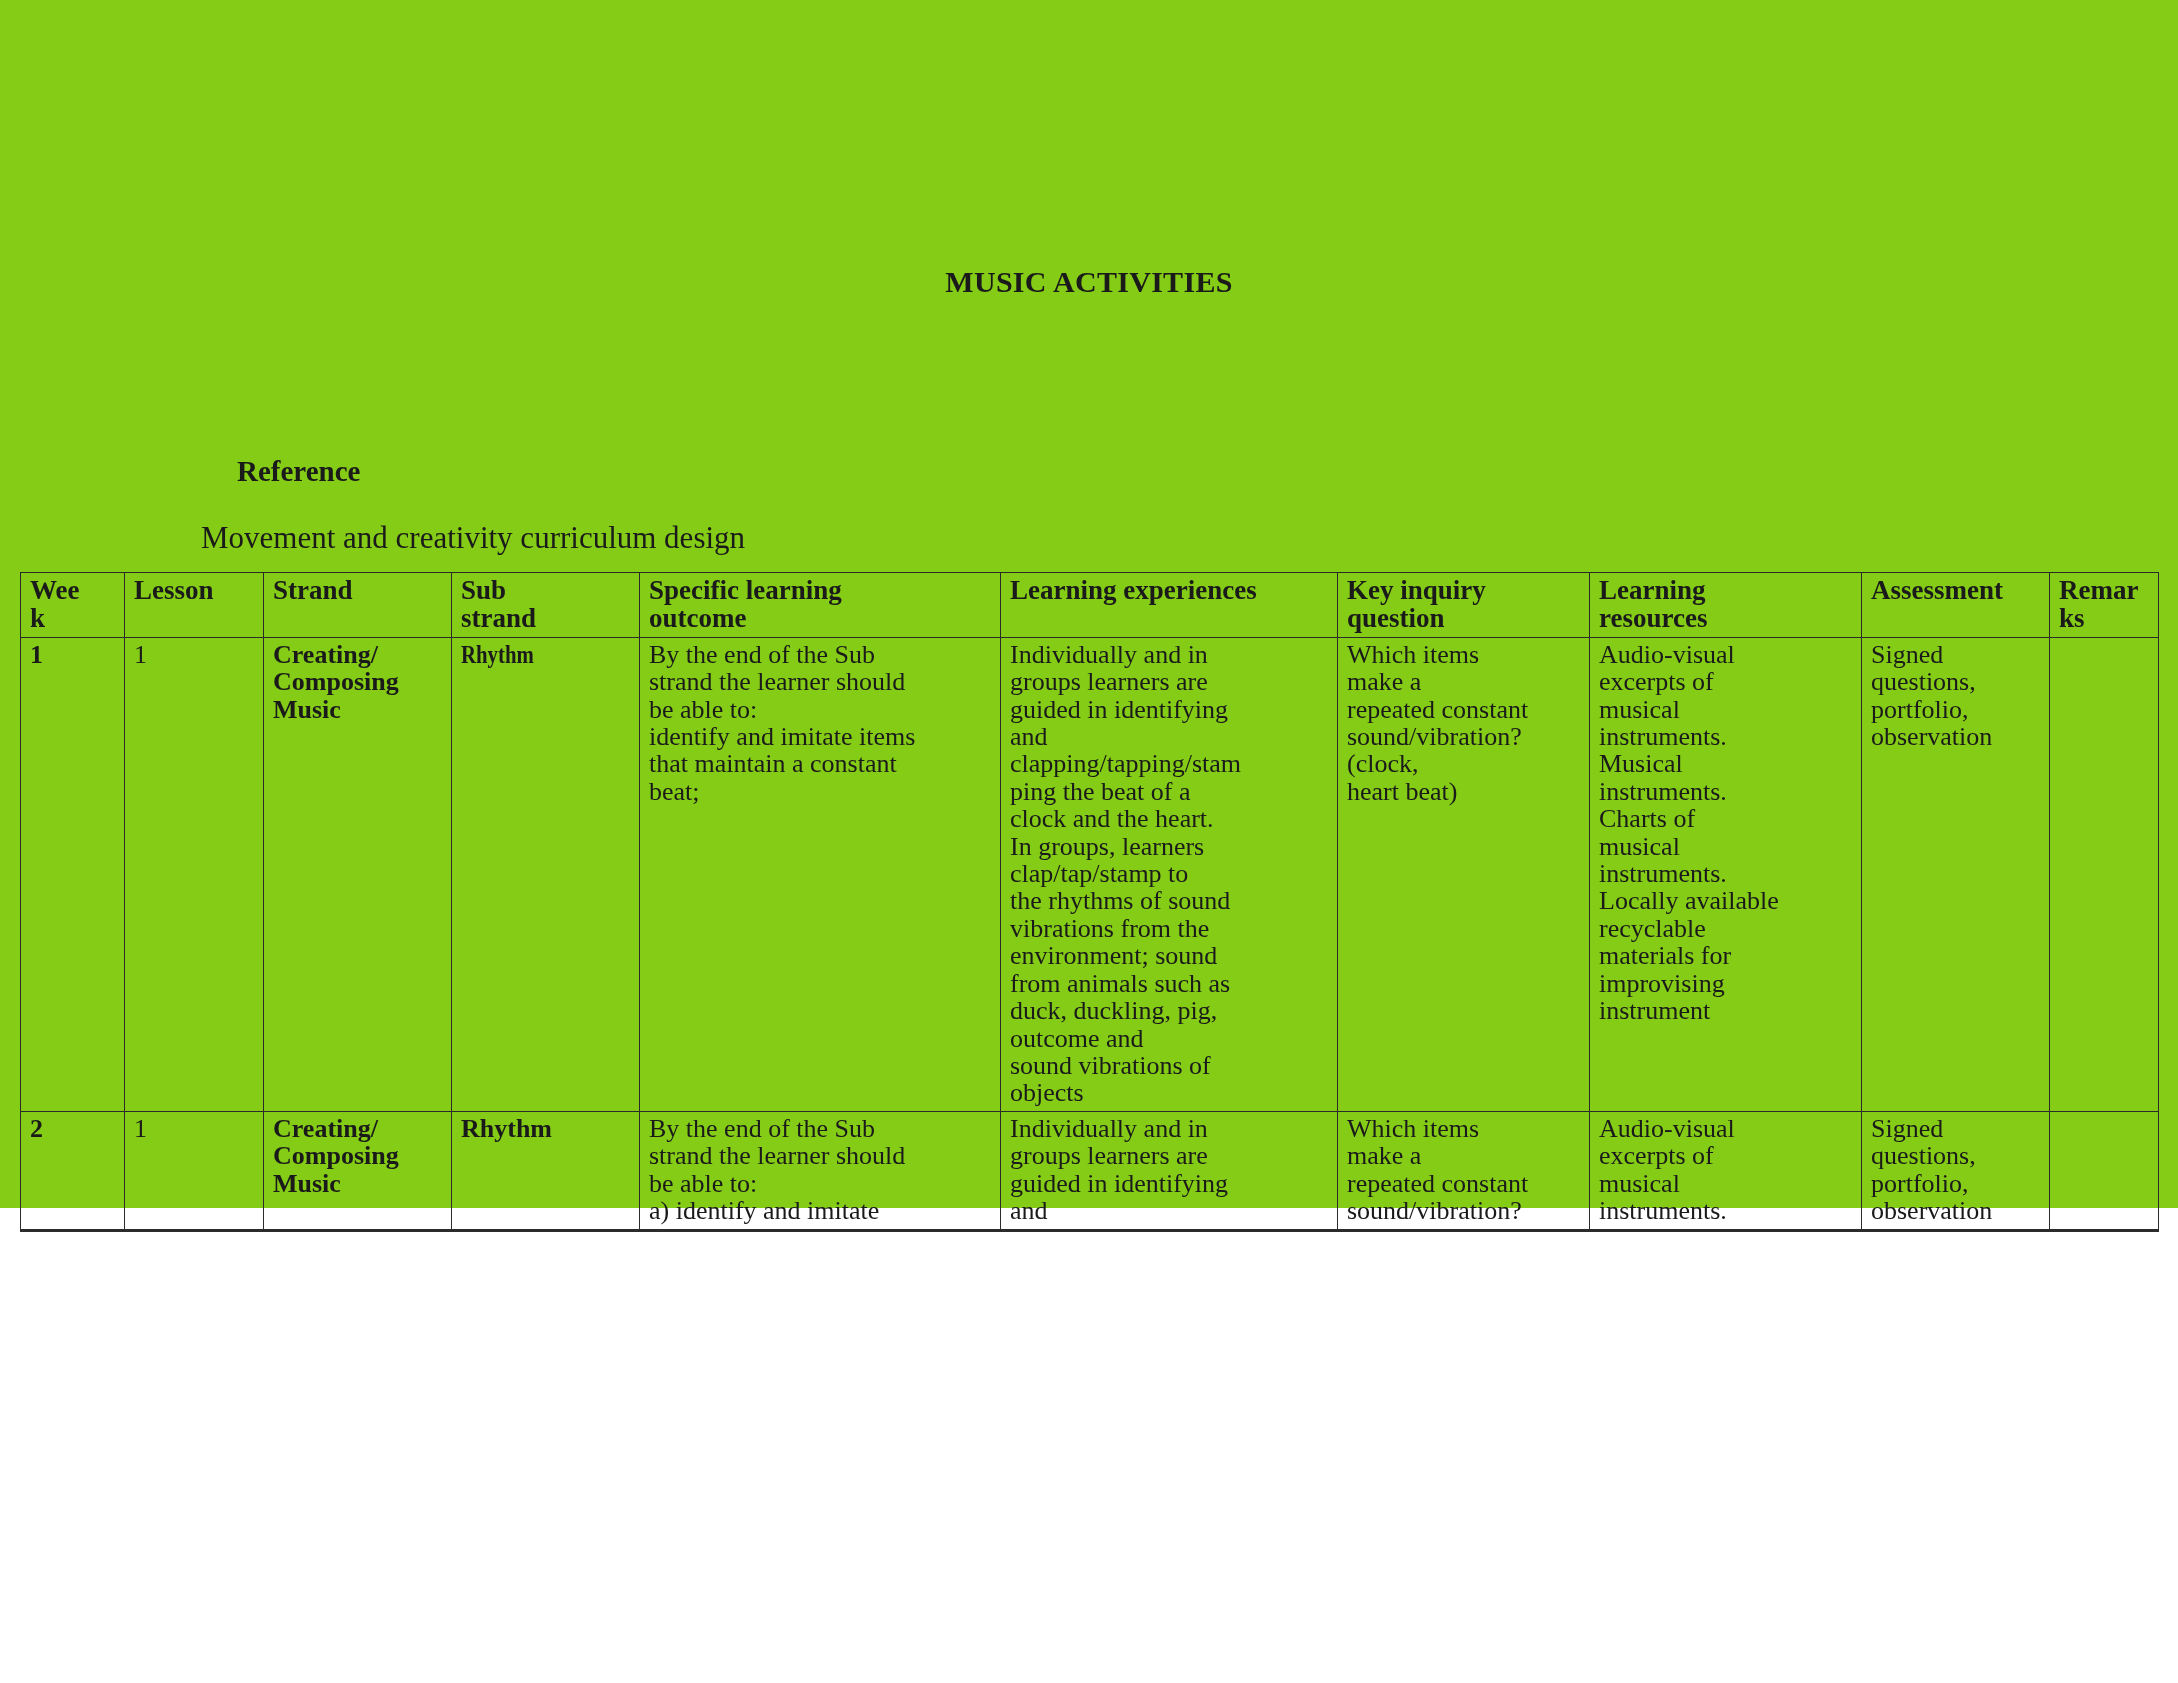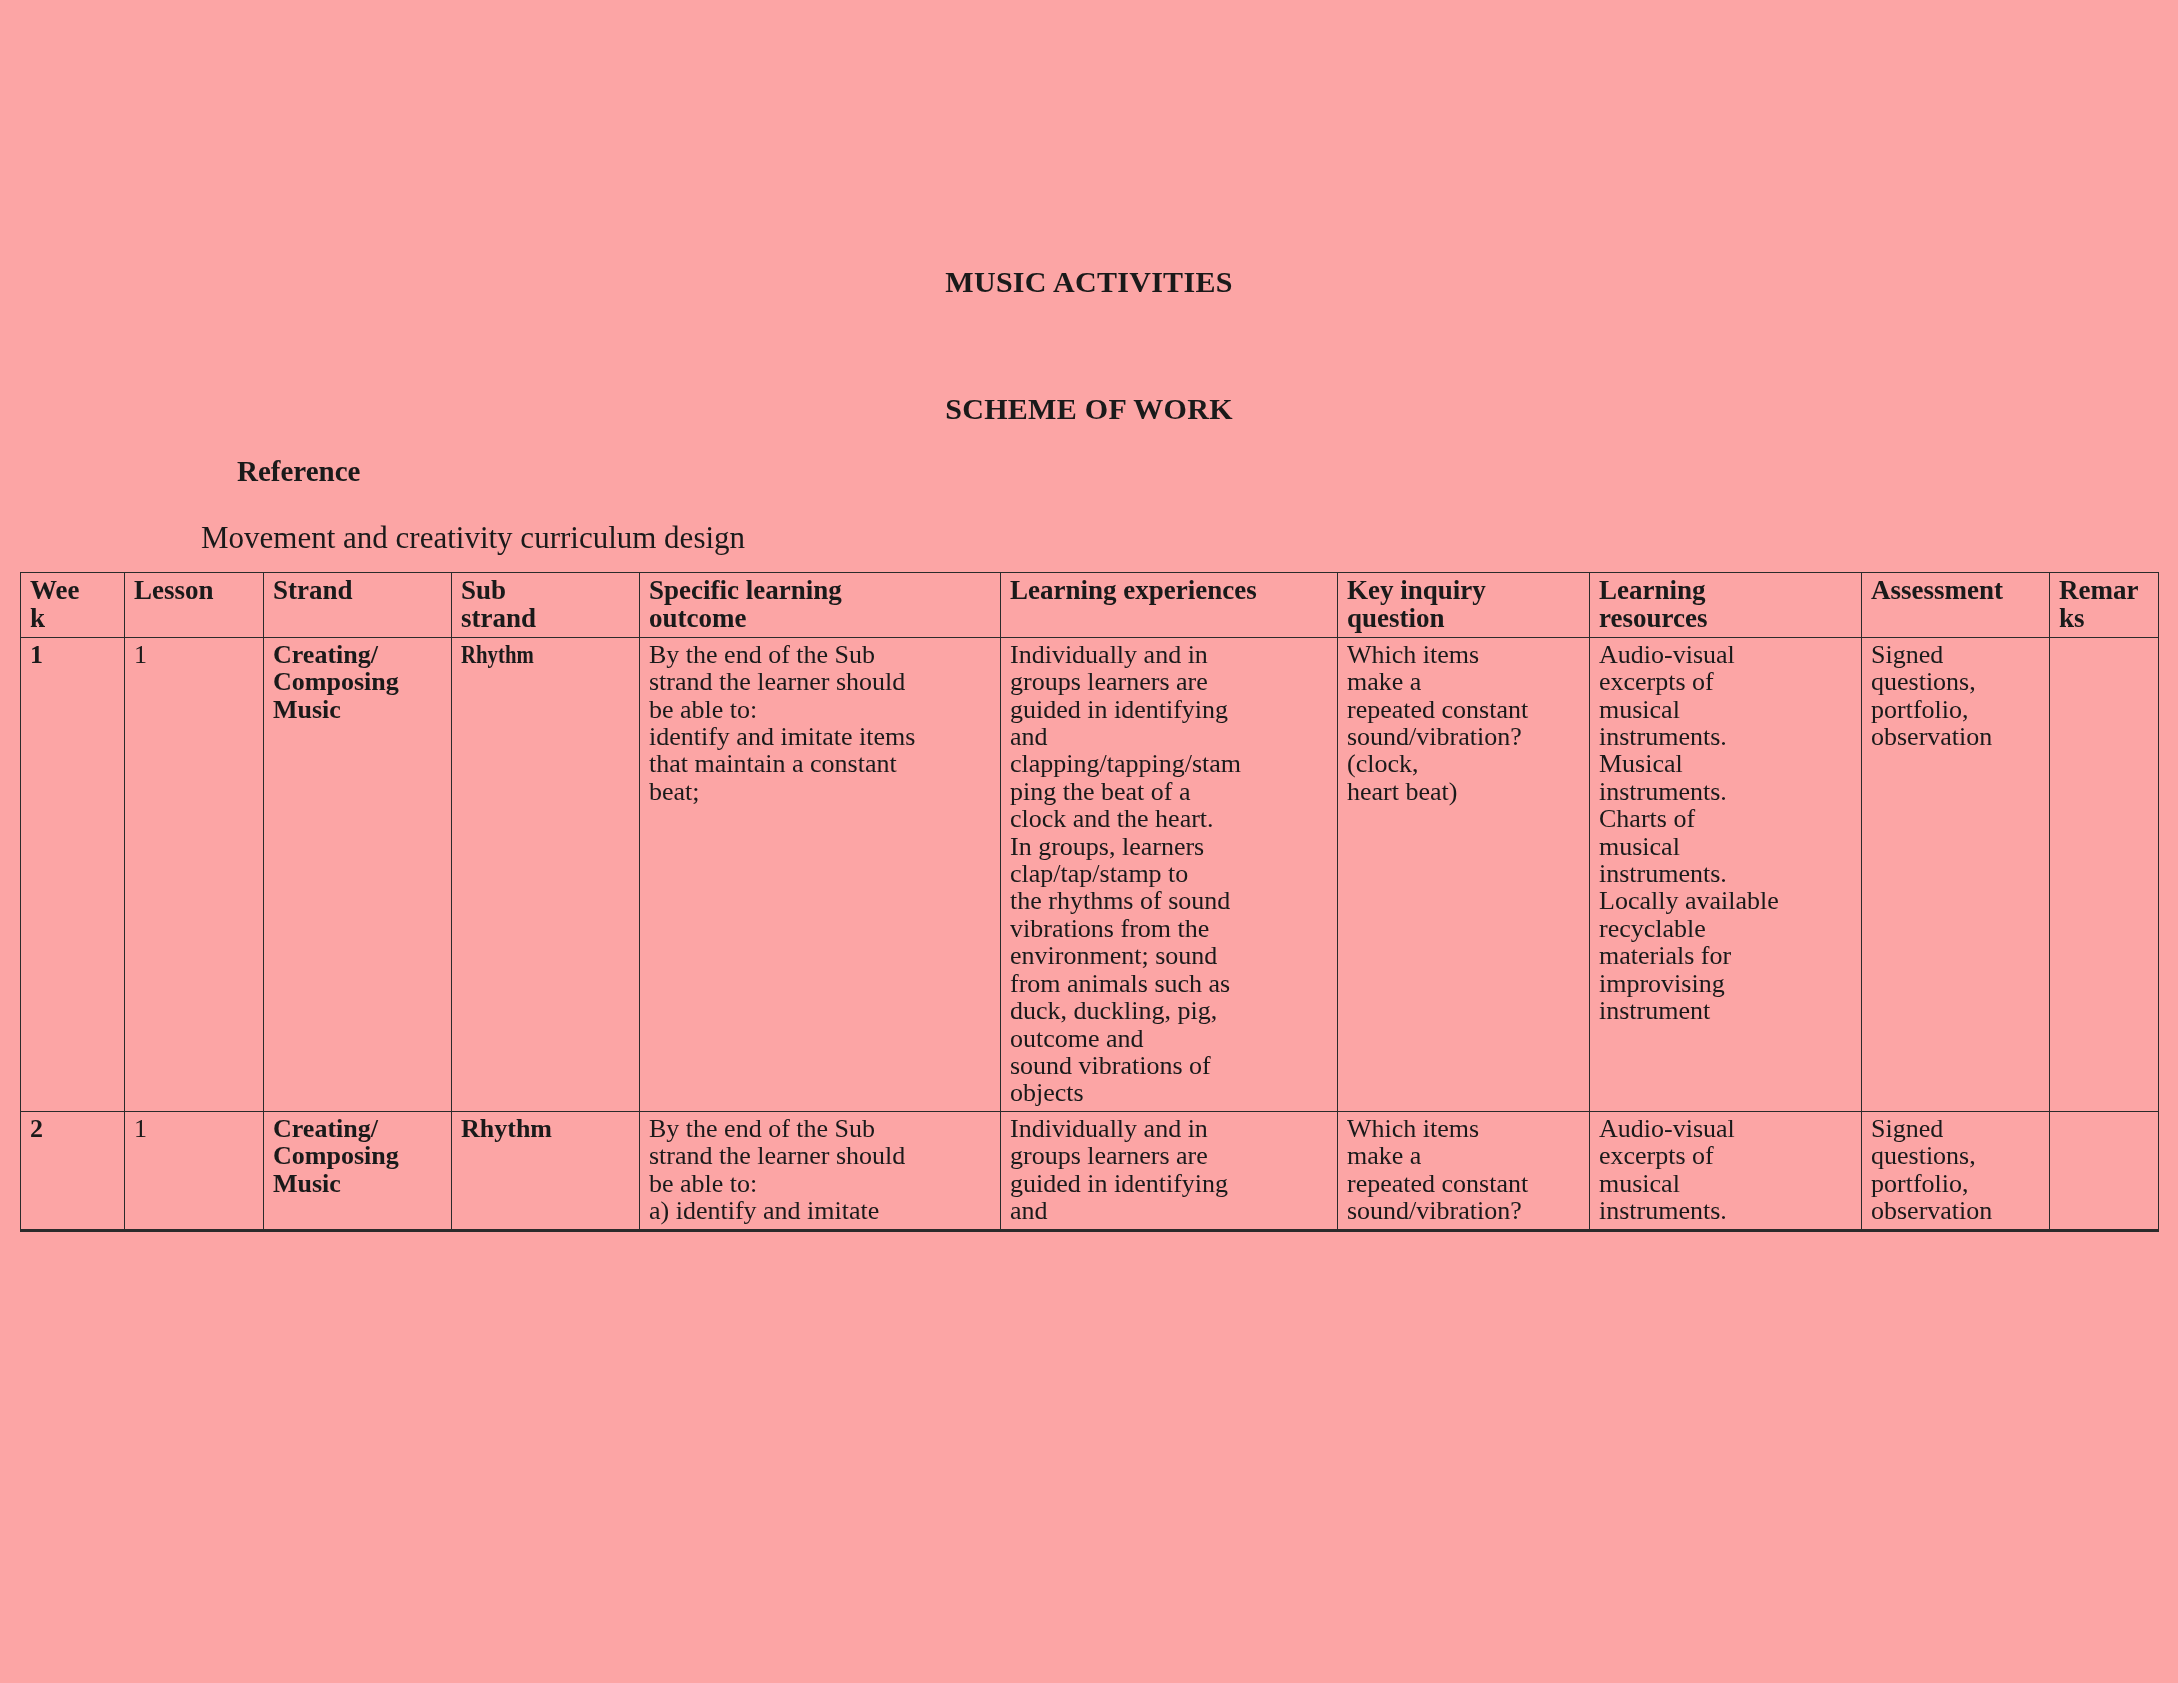--- a/index.html
+++ b/index.html
@@ -12,22 +12,22 @@
     height: 1683px;
     font-family: "Liberation Serif", "DejaVu Serif", serif;
     color: #1a1a1a;
     overflow: hidden;
     position: relative;
   }
   .page {
     position: absolute;
     left: 0; top: 0;
     width: 2178px;
-    height: 1683px;
-    background: #fca5a5;
+    height: 1208px;
+    background: #84cc16;
   }
   
   .doc-title {
     text-align: center;
     font-weight: bold;
     font-size: 30px;
     letter-spacing: 0.3px;
     margin: 0;
     position: absolute;
     left: 0; right: 0;
@@ -107,21 +107,20 @@
   }
 </style>
 </head>
 <body>
 
 <div class="page">
 
   <div class="doc-title" id="title-main">MUSIC ACTIVITIES</div>
 
 
-  <div class="doc-title" id="title-scheme">SCHEME OF WORK</div>
 
   <div class="ref-label">Reference</div>
 
   <div class="ref-text">Movement and creativity curriculum design</div>
 
   <table class="sow-table">
     <colgroup>
       <col class="c-week">
         <col class="c-lesson">
         <col class="c-strand">

